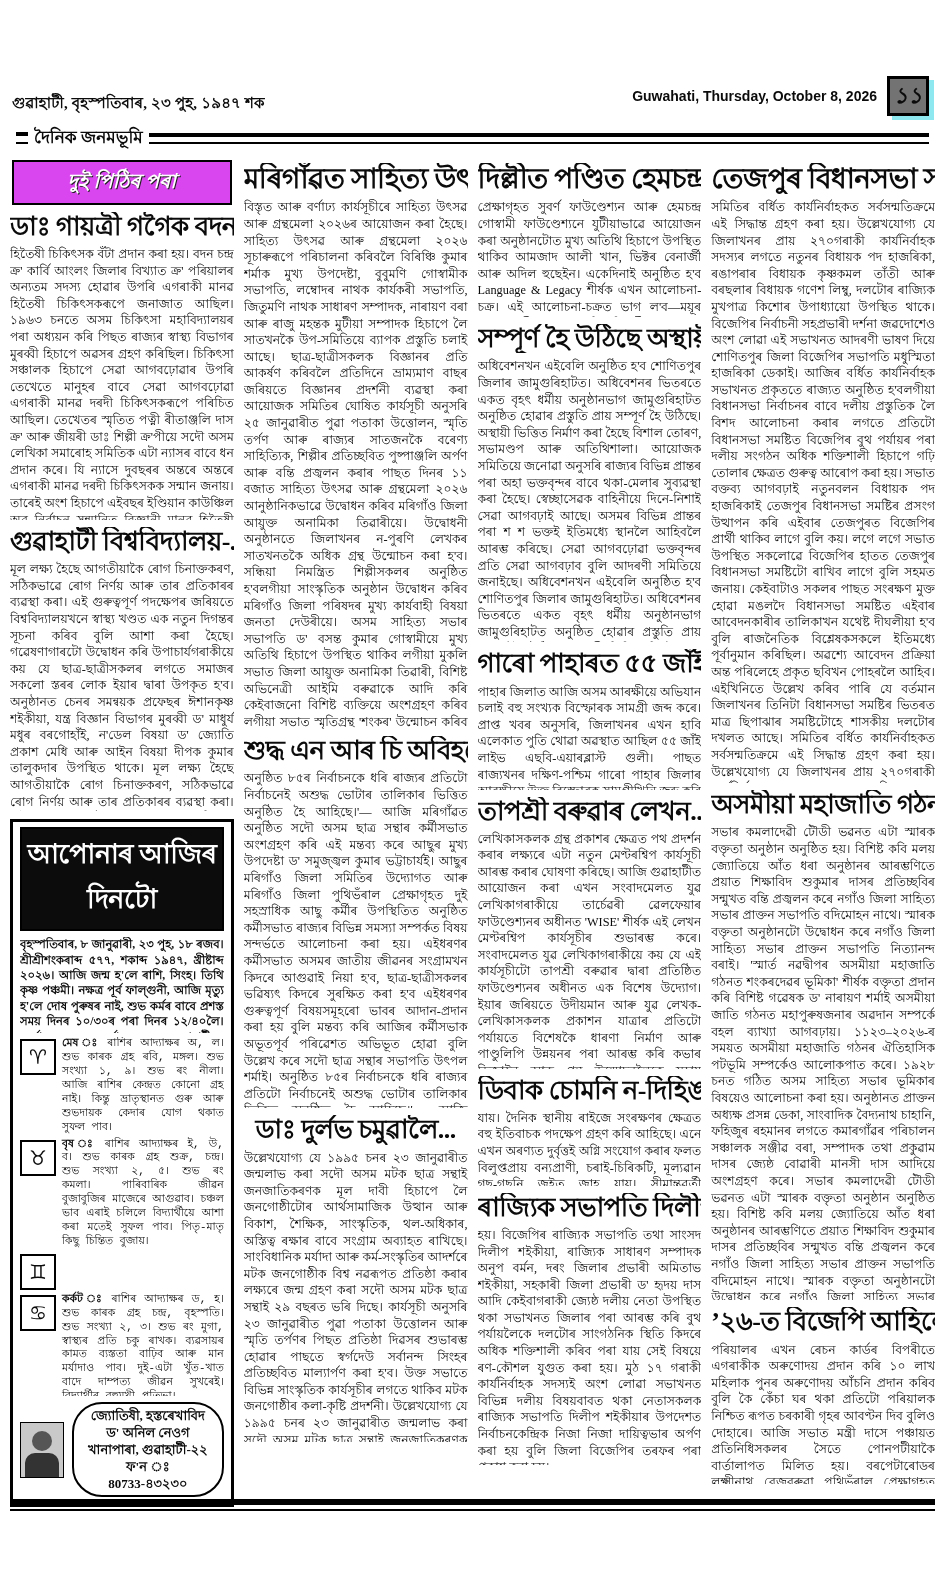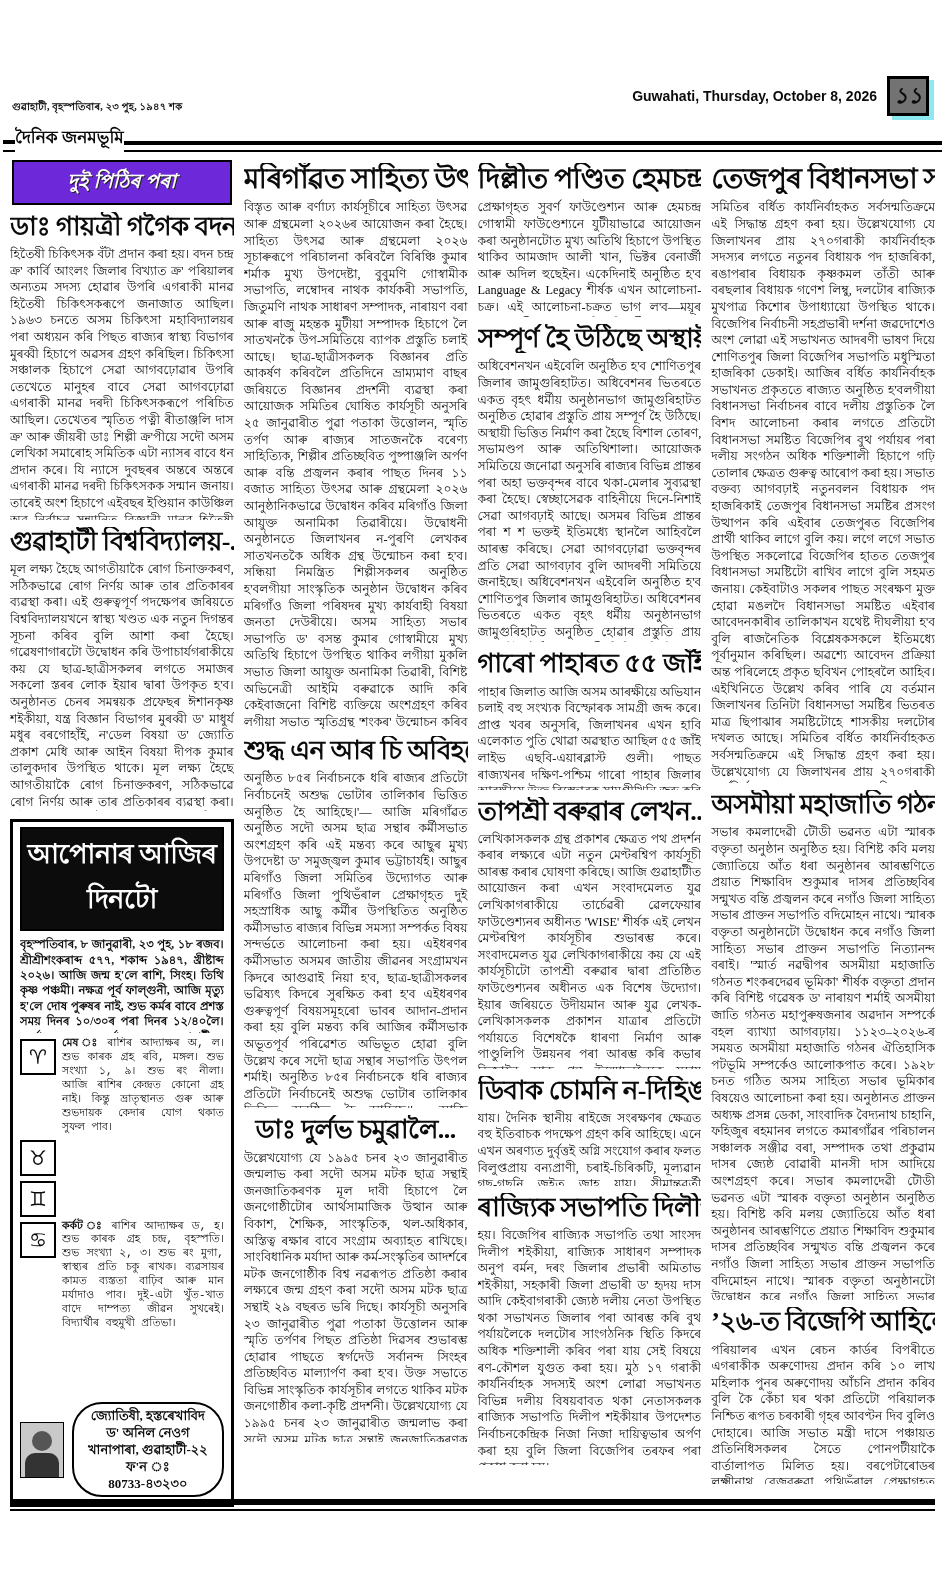--- a/index.html
+++ b/index.html
@@ -10,50 +10,50 @@
     background:#ffffff;
     color:#0b0b0b;
     font-family:"Liberation Serif","DejaVu Serif",serif;
     overflow:hidden;
   }
   
   .top-row{
     display:flex;justify-content:space-between;align-items:flex-end;
     padding:0 16px 0 12px;margin-top:76px;
   }
-  .date-asm{font-size:10px;font-weight:bold;letter-spacing:.2px;}
+  .date-asm{font-size:15px;font-weight:bold;letter-spacing:.2px;}
   .date-right{display:flex;align-items:center;gap:10px;}
   .date-eng{font-family:"Liberation Sans","DejaVu Sans",sans-serif;font-size:14px;font-weight:bold;}
   .pagenum{
     width:36px;height:34px;border:3px solid #000;background:#737373;
     display:flex;align-items:center;justify-content:center;
     font-size:22px;font-weight:bold;font-style:italic;
   }
   
-  .masthead-row{display:flex;align-items:flex-end;padding:0 3px;margin-top:8px;}
+  .masthead-row{display:flex;align-items:center;gap:6px;padding:0 16px;margin-top:8px;}
   .rule-dash{width:12px;height:6px;border-top:4px solid #000;border-bottom:2px solid #000;flex:none;}
   .masthead-title{font-size:17px;font-weight:bold;white-space:nowrap;}
   .rule-fill{flex:1;height:5px;border-top:4px solid #000;border-bottom:2px solid #000;}
   
   .cols{
     display:grid;grid-template-columns:repeat(4,1fr);gap:10px;
     padding:4px 10px 0 10px;
   }
   .col{min-width:0;}
   .headline{
     font-size:26px;font-weight:bold;text-align:center;line-height:1.12;
     letter-spacing:-.5px;margin:7px 0 5px 0;white-space:nowrap;overflow:hidden;
   }
   .headline.big{font-size:28px;}
   .body-text{
     font-size:12.3px;line-height:16.6px;text-align:justify;overflow:hidden;
     word-break:break-word;
   }
   .section-box{
-    background:#6d28d9;color:#fff;border:2px solid #000;
+    background:#d946ef;color:#fff;border:2px solid #000;
     text-align:center;font-size:20px;font-weight:bold;font-style:italic;
     padding:4px 0;margin:4px 2px 2px 2px;text-shadow:1px 1px 0 #222;
   }
   
   .horo-box{
     border:3px solid #000;margin-top:8px;padding:5px 7px;
     height:672px;display:flex;flex-direction:column;overflow:hidden;
   }
   .horo-title{
     background:#0c0c0c;color:#fff;border:2px solid #000;
@@ -129,20 +129,21 @@
       <div class="horo-box">
         <div class="horo-title">আপোনাৰ আজিৰ দিনটো</div>
         <div class="horo-intro">বৃহস্পতিবাৰ, ৮ জানুৱাৰী, ২৩ পুহ, ১৮ ৰজব। শ্ৰীশ্ৰীশংকৰাব্দ ৫৭৭, শকাব্দ ১৯৪৭, খ্ৰীষ্টাব্দ ২০২৬। আজি জন্ম হ'লে ৰাশি, সিংহ। তিথি কৃষ্ণ পঞ্চমী। নক্ষত্ৰ পূৰ্ব ফাল্গুনী, আজি মৃত্যু হ'লে দোষ পুৰুষৰ নাই, শুভ কৰ্মৰ বাবে প্ৰশস্ত সময় দিনৰ ১০/৩০ৰ পৰা দিনৰ ১২/৪০লৈ। সূৰ্যোদয় ৬/১৪, সূৰ্যাস্ত ৪/৪২ গুৱাহাটীত। পঞ্জিকামতে বেল অভঙ্ক।</div>
         <div class="horo-signs" id="horo-signs">
             <div class="sign-row">
               <span class="sign-icon">♈</span>
               <span class="sign-text"><b>মেষ ঃ </b>ৰাশিৰ আদ্যাক্ষৰ অ, ল। শুভ কাৰক গ্ৰহ ৰবি, মঙ্গল। শুভ সংখ্যা ১, ৯। শুভ ৰং নীলা। আজি ৰাশিৰ কেন্দ্ৰত কোনো গ্ৰহ নাই। কিন্তু ভ্ৰাতৃস্থানত গুৰু আৰু শুভদায়ক কেদাৰ যোগ থকাত সুফল পাব।</span>
             </div>
             <div class="sign-row">
               <span class="sign-icon">♉</span>
+              <span class="sign-text"><b>বৃষ ঃ </b>ৰাশিৰ আদ্যাক্ষৰ ই, উ, ব। শুভ কাৰক গ্ৰহ শুক্ৰ, চন্দ্ৰ। শুভ সংখ্যা ২, ৫। শুভ ৰং কমলা। পাৰিবাৰিক জীৱন বুজাবুজিৰ মাজেৰে আগুৱাব। চঞ্চল ভাব এৰাই চলিলে বিদ্যাৰ্থীয়ে আশা কৰা মতেই সুফল পাব। পিতৃ-মাতৃ কিছু চিন্তিত বুজায়।</span>
             </div>
             <div class="sign-row">
               <span class="sign-icon">♊</span>
             </div>
             <div class="sign-row">
               <span class="sign-icon">♋</span>
               <span class="sign-text"><b>কৰ্কট ঃ </b>ৰাশিৰ আদ্যাক্ষৰ ড, হ। শুভ কাৰক গ্ৰহ চন্দ্ৰ, বৃহস্পতি। শুভ সংখ্যা ২, ৩। শুভ ৰং মুগা, স্বাস্থ্যৰ প্ৰতি চকু ৰাখক। ব্যৱসায়ৰ কামত ব্যস্ততা বাঢ়িব আৰু মান মৰ্যাদাও পাব। দুই-এটা খুঁত-খাত বাদে দাম্পত্য জীৱন সুখৰেই। বিদ্যাৰ্থীৰ বহুমুখী প্ৰতিভা।</span>
             </div>
           </div>
         <div class="contact-row">

